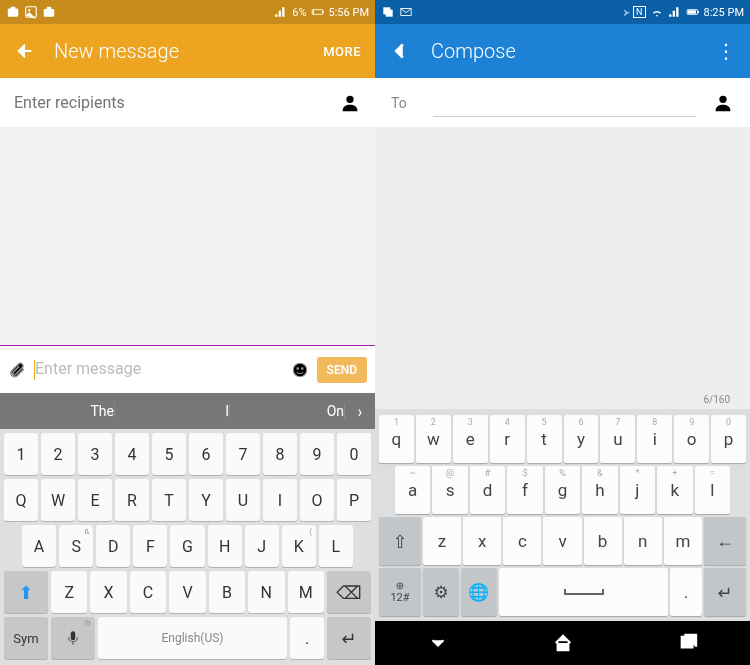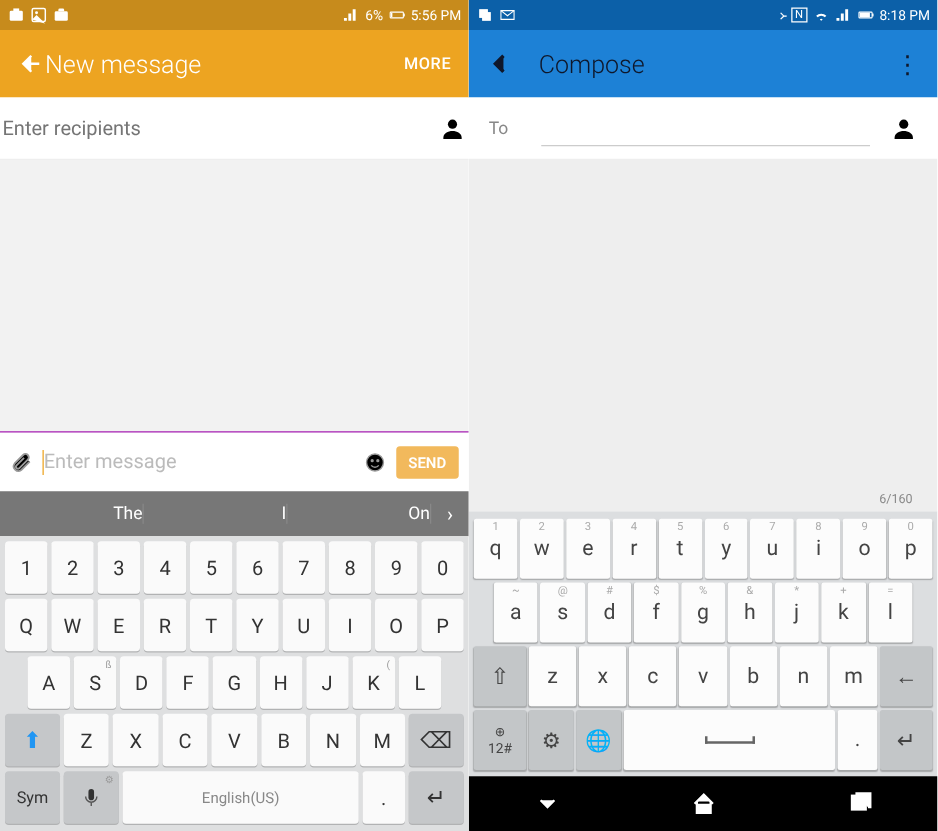--- a/index.html
+++ b/index.html
@@ -4,24 +4,24 @@
 <style>
 * { box-sizing: border-box; margin: 0; padding: 0; font-family: -apple-system, Roboto, Arial, sans-serif; }
 body { width: 750px; height: 665px; display: flex; background: #fff; }
 .phone { height: 665px; display: flex; flex-direction: column; overflow: hidden; }
 .left { width: 375px; }
 .right { width: 375px; }
 
 
 .l-status { height: 24px; background: #c78b1c; color: #fff; display: flex; align-items: center; justify-content: space-between; padding: 0 6px; font-size: 11px; }
 .l-status .icons { display: flex; gap: 4px; align-items: center; }
-.l-header { height: 54px; background: #eda421; color: #fff; display: flex; align-items: center; padding: 0 14px; }
+.l-header { height: 54px; background: #eda421; color: #fff; display: flex; align-items: center; padding: 0 14px; gap: 18px; }
 .l-header .title { flex: 1; font-size: 20px; font-weight: 300; }
 .l-header .more { font-size: 13px; font-weight: 500; letter-spacing: 0.5px; }
-.l-recip { height: 50px; background: #fff; display: flex; align-items: center; padding: 0 2px; border-bottom: 1px solid #eee; }
+.l-recip { height: 50px; background: #fff; display: flex; align-items: center; padding: 0 14px; border-bottom: 1px solid #eee; }
 .l-recip input { flex: 1; border: none; outline: none; font-size: 16px; color: #aaa; }
 .l-body { flex: 1; background: #f2f2f2; }
 .l-compose { height: 48px; background: #fff; display: flex; align-items: center; padding: 0 8px; gap: 8px; border-top: 1px solid #a21caf; }
 .l-compose .msg { flex: 1; font-size: 16px; color: #bbb; position: relative; }
 .l-compose .msg .cursor { display: inline-block; width: 1px; height: 20px; background: #eda421; vertical-align: middle; }
 .l-compose .send { background: #f2b95c; color: #fff; font-size: 12px; font-weight: 600; padding: 6px 10px; border-radius: 3px; }
 .l-sugg { height: 36px; background: #777; display: flex; align-items: center; color: #fff; font-size: 14px; }
 .l-sugg .word { flex: 1; text-align: right; border-right: 1px solid #888; }
 .l-sugg .word:last-of-type { border-right: none; }
 .l-sugg .arrow { width: 30px; text-align: center; font-size: 16px; }
@@ -34,21 +34,21 @@
 .l-kbd .key.back { flex: 0 0 44px; font-size: 18px; }
 .l-kbd .key.sym { flex: 0 0 44px; font-size: 13px; }
 .l-kbd .key.mic { flex: 0 0 44px; }
 .l-kbd .key.space { flex: 1; font-size: 12px; color: #888; }
 .l-kbd .key.dot { flex: 0 0 34px; }
 .l-kbd .key.enter { flex: 0 0 44px; font-size: 18px; }
 
 
 .r-status { height: 24px; background: #0c60a8; color: #fff; display: flex; align-items: center; justify-content: space-between; padding: 0 6px; font-size: 11px; }
 .r-status .icons { display: flex; gap: 4px; align-items: center; }
-.r-header { height: 54px; background: #1d81d6; color: #0f172a; display: flex; align-items: center; padding: 0 14px; gap: 20px; }
+.r-header { height: 54px; background: #1d81d6; color: #ffffff; display: flex; align-items: center; padding: 0 14px; gap: 20px; }
 .r-header .title { flex: 1; font-size: 20px; font-weight: 300; }
 .r-header .menu { font-size: 20px; }
 .r-recip { height: 50px; background: #fff; display: flex; align-items: center; padding: 0 16px; gap: 16px; border-bottom: 1px solid #eee; }
 .r-recip .to { color: #888; font-size: 14px; }
 .r-recip .line { flex: 1; height: 1px; background: #ccc; align-self: flex-end; margin-bottom: 10px; margin-left: 10px; }
 .r-body { flex: 1; background: #eee; position: relative; }
 .r-count { position: absolute; bottom: 4px; right: 20px; font-size: 10px; color: #888; }
 .r-compose { height: 54px; background: #fff; display: flex; align-items: center; padding: 0 12px; gap: 12px; }
 .r-compose .msg { flex: 1; font-size: 17px; color: #333; border-bottom: 1px solid #1abc9c; padding-bottom: 4px; position: relative; }
 .r-compose .teardrop { position: absolute; width: 18px; height: 18px; background: #1abc9c; border-radius: 50% 50% 50% 0; transform: rotate(45deg); left: 88px; top: 26px; }
@@ -222,21 +222,21 @@
           <path d="M12 20l-2-2a3 3 0 014 0zm-5-5l-2-2a10 10 0 0114 0l-2 2a7 7 0 00-10 0z"></path>
         </svg>
       <svg class="ico" viewBox="0 0 24 24">
           <path d="M2 20h4v-4H2zm6 0h4V10H8zm6 0h4V4h-4z"></path>
         </svg>
       <svg class="ico" viewBox="0 0 24 24">
           <rect x="2" y="8" width="18" height="8" rx="1" fill="none" stroke="currentColor" stroke-width="1.5"></rect>
           <rect x="20" y="10" width="2" height="4"></rect>
           <rect x="3" y="9" width="14" height="6"></rect>
         </svg>
-      <span>8:18 PM</span>
+      <span>8:25 PM</span>
     </div>
   </div>
 
   <div class="r-header">
     <svg class="ico-lg" viewBox="0 0 24 24" fill="none" stroke="currentColor" stroke-width="3">
         <path d="M15 5l-7 7 7 7"></path>
       </svg>
     <span class="title">Compose</span>
     <span class="menu">⋮</span>
   </div>

